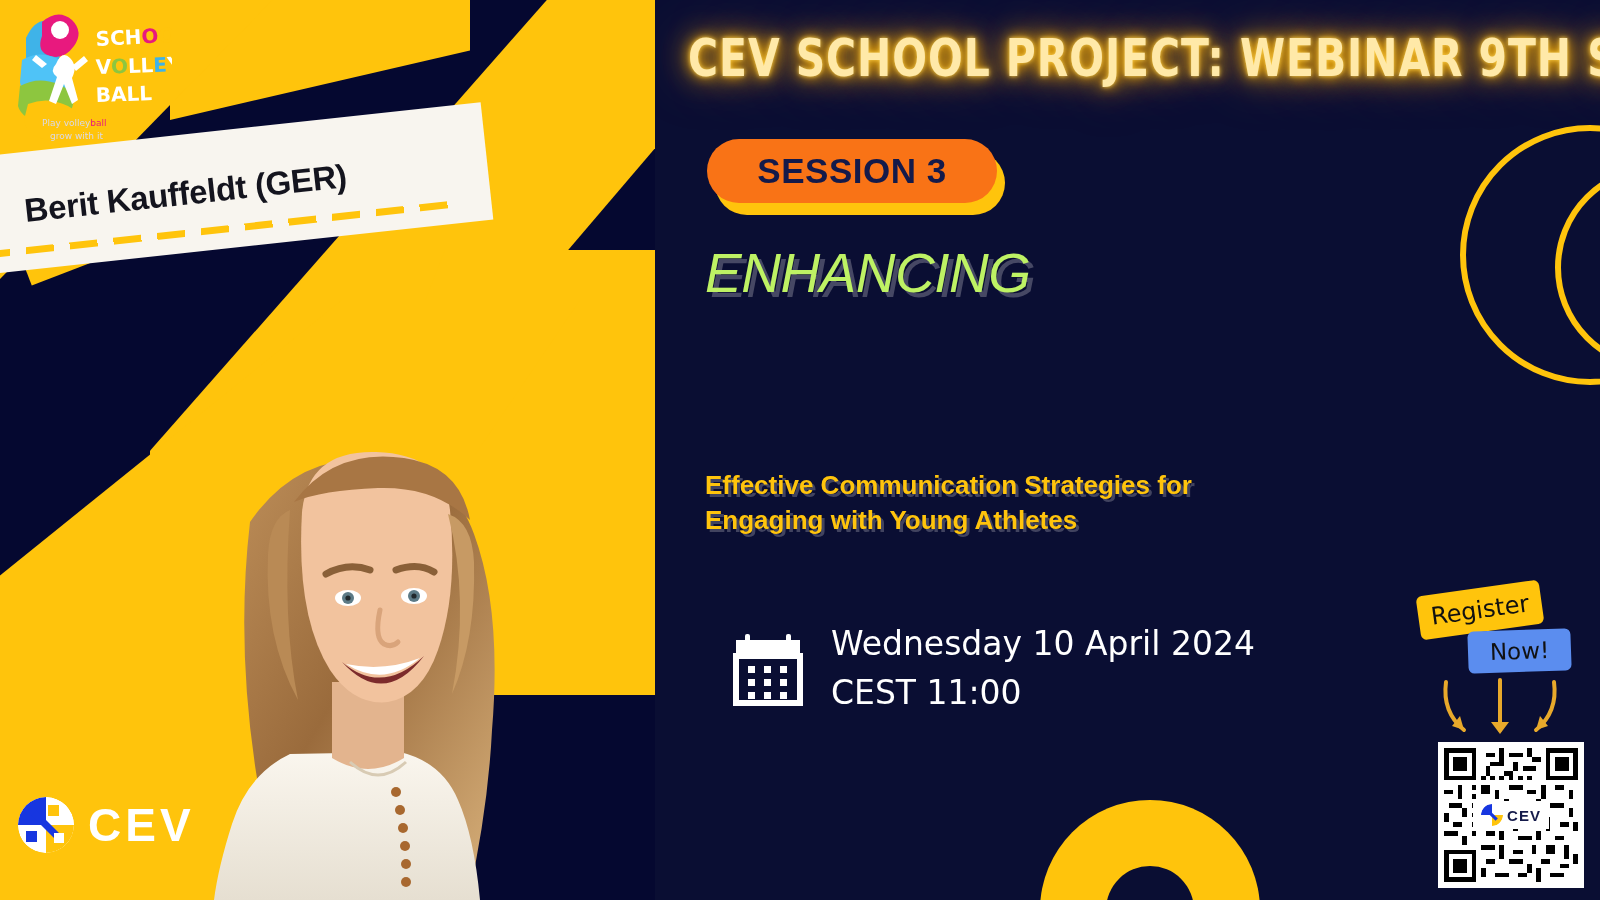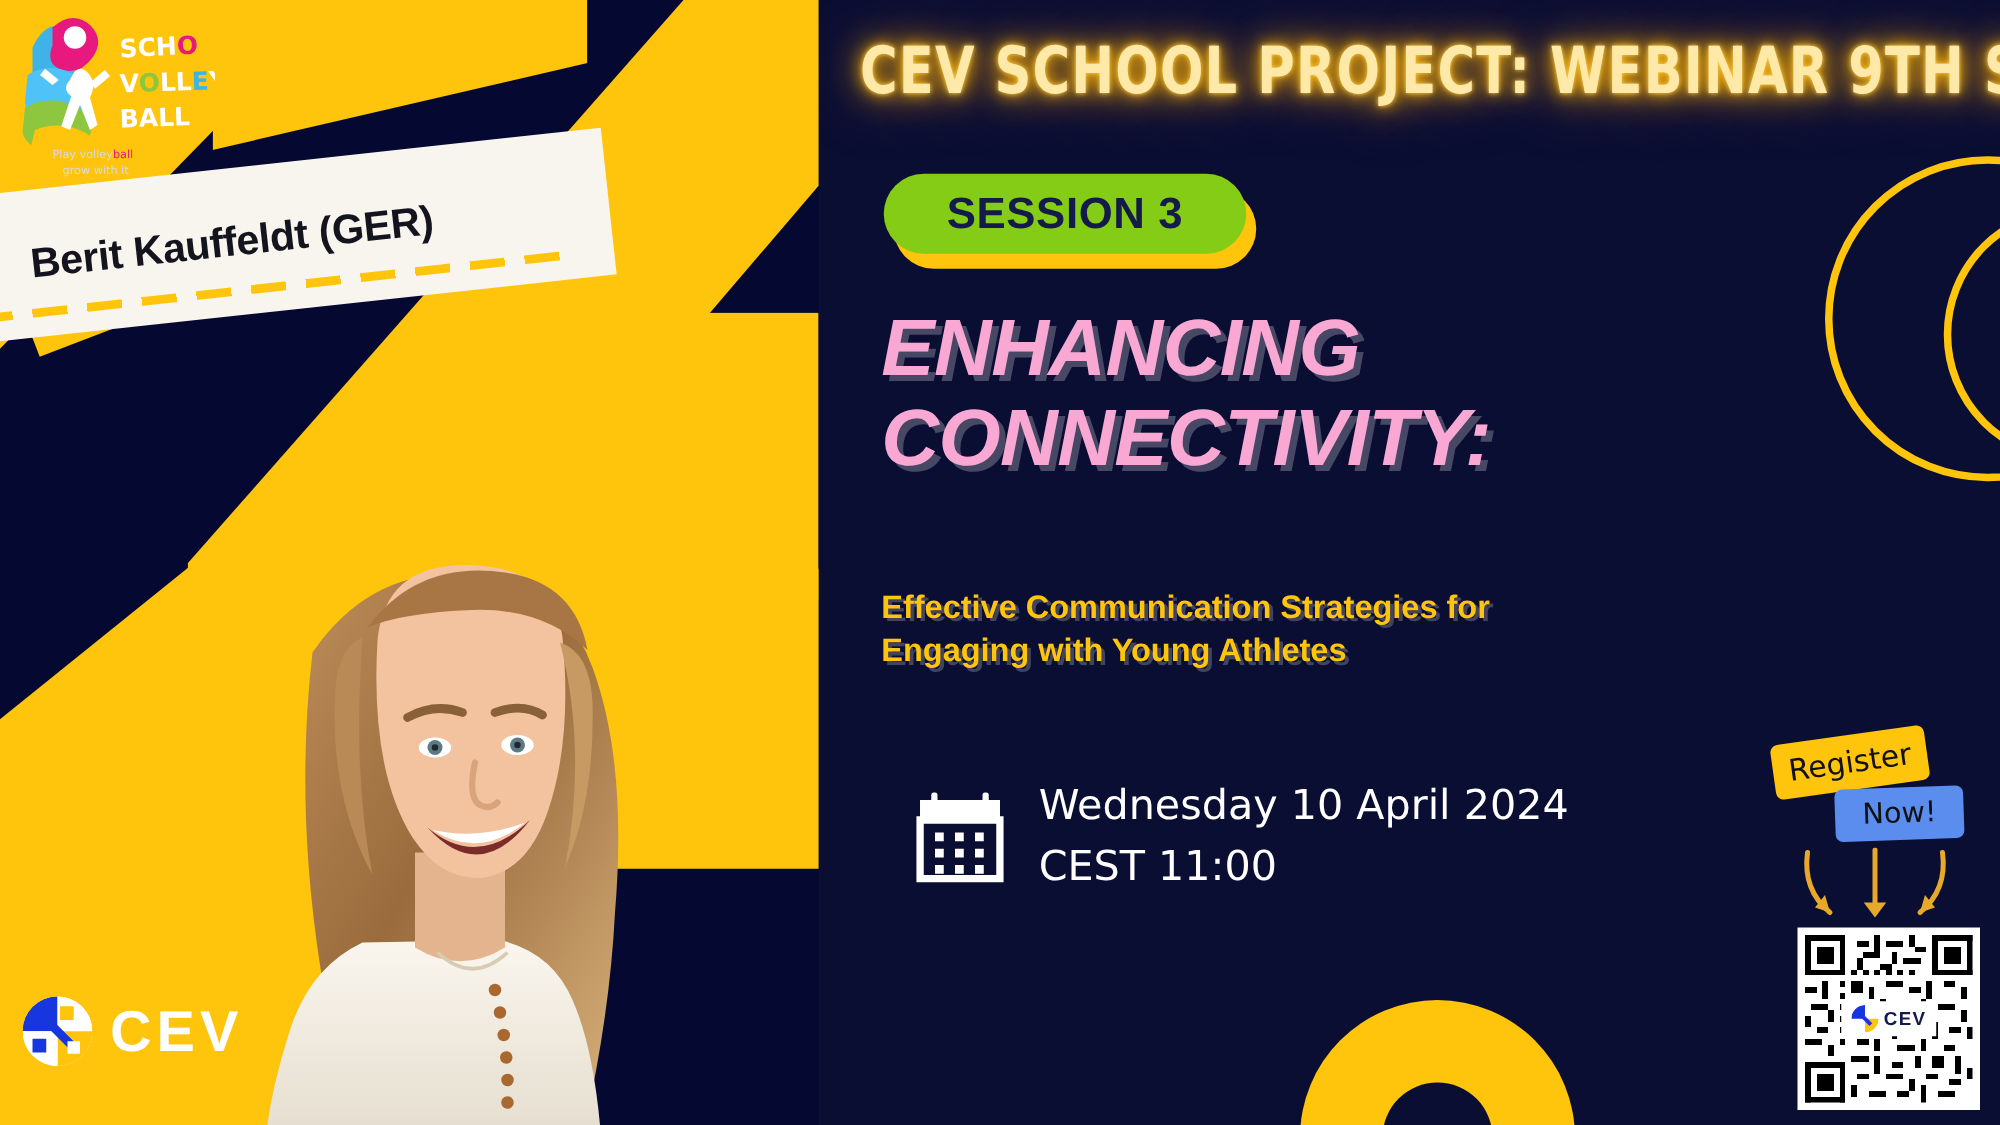--- a/index.html
+++ b/index.html
@@ -121,32 +121,32 @@
   }
 
   
   .pill-wrap { position:absolute; left:52px; top:139px; width:300px; height:76px; }
   .pill-shadow {
     position:absolute; left:8px; top:12px; width:290px; height:64px;
     background:#FFC40C; border-radius:40px;
   }
   .pill {
     position:absolute; left:0; top:0; width:290px; height:64px;
-    background:#84cc16; border-radius:40px;
+    background:#f97316; border-radius:40px;
     display:flex; align-items:center; justify-content:center;
   }
   .pill span {
     font-size:35px; font-weight:bold; color:#141A4A; letter-spacing:0.5px;
   }
 
   
   .title {
     position:absolute; left:50px; top:243px; width:640px;
-    font-size:64px; font-weight:bold; font-style:italic;
-    color:#f9a8d4; line-height:1.12; letter-spacing:-0.5px;
+    font-size:55px; font-weight:normal; font-style:italic;
+    color:#bef264; line-height:1.12; letter-spacing:-0.5px;
     text-shadow:5px 5px 0 rgba(120,120,140,0.55);
   }
   .title .ln { display:block; white-space:nowrap; }
 
   
   .subtitle {
     position:absolute; left:50px; top:468px; width:700px;
     font-size:26px; font-weight:bold; color:#FFC40C; line-height:1.33;
     text-shadow:3px 3px 0 rgba(120,120,140,0.5);
   }
@@ -312,21 +312,20 @@
 
     <div class="pill-wrap">
       <div class="pill-shadow"></div>
       <div class="pill">
         <span>SESSION 3</span>
       </div>
     </div>
 
     <div class="title">
       <span class="ln">ENHANCING</span>
-      <span class="ln">CONNECTIVITY:</span>
     </div>
 
     <div class="subtitle">
       <span class="ln">Effective Communication Strategies for</span>
       <span class="ln">Engaging with Young Athletes</span>
     </div>
 
     <div class="datebox">
       <div class="cal-icon">
         <svg width="70" height="74" viewBox="0 0 70 74">

